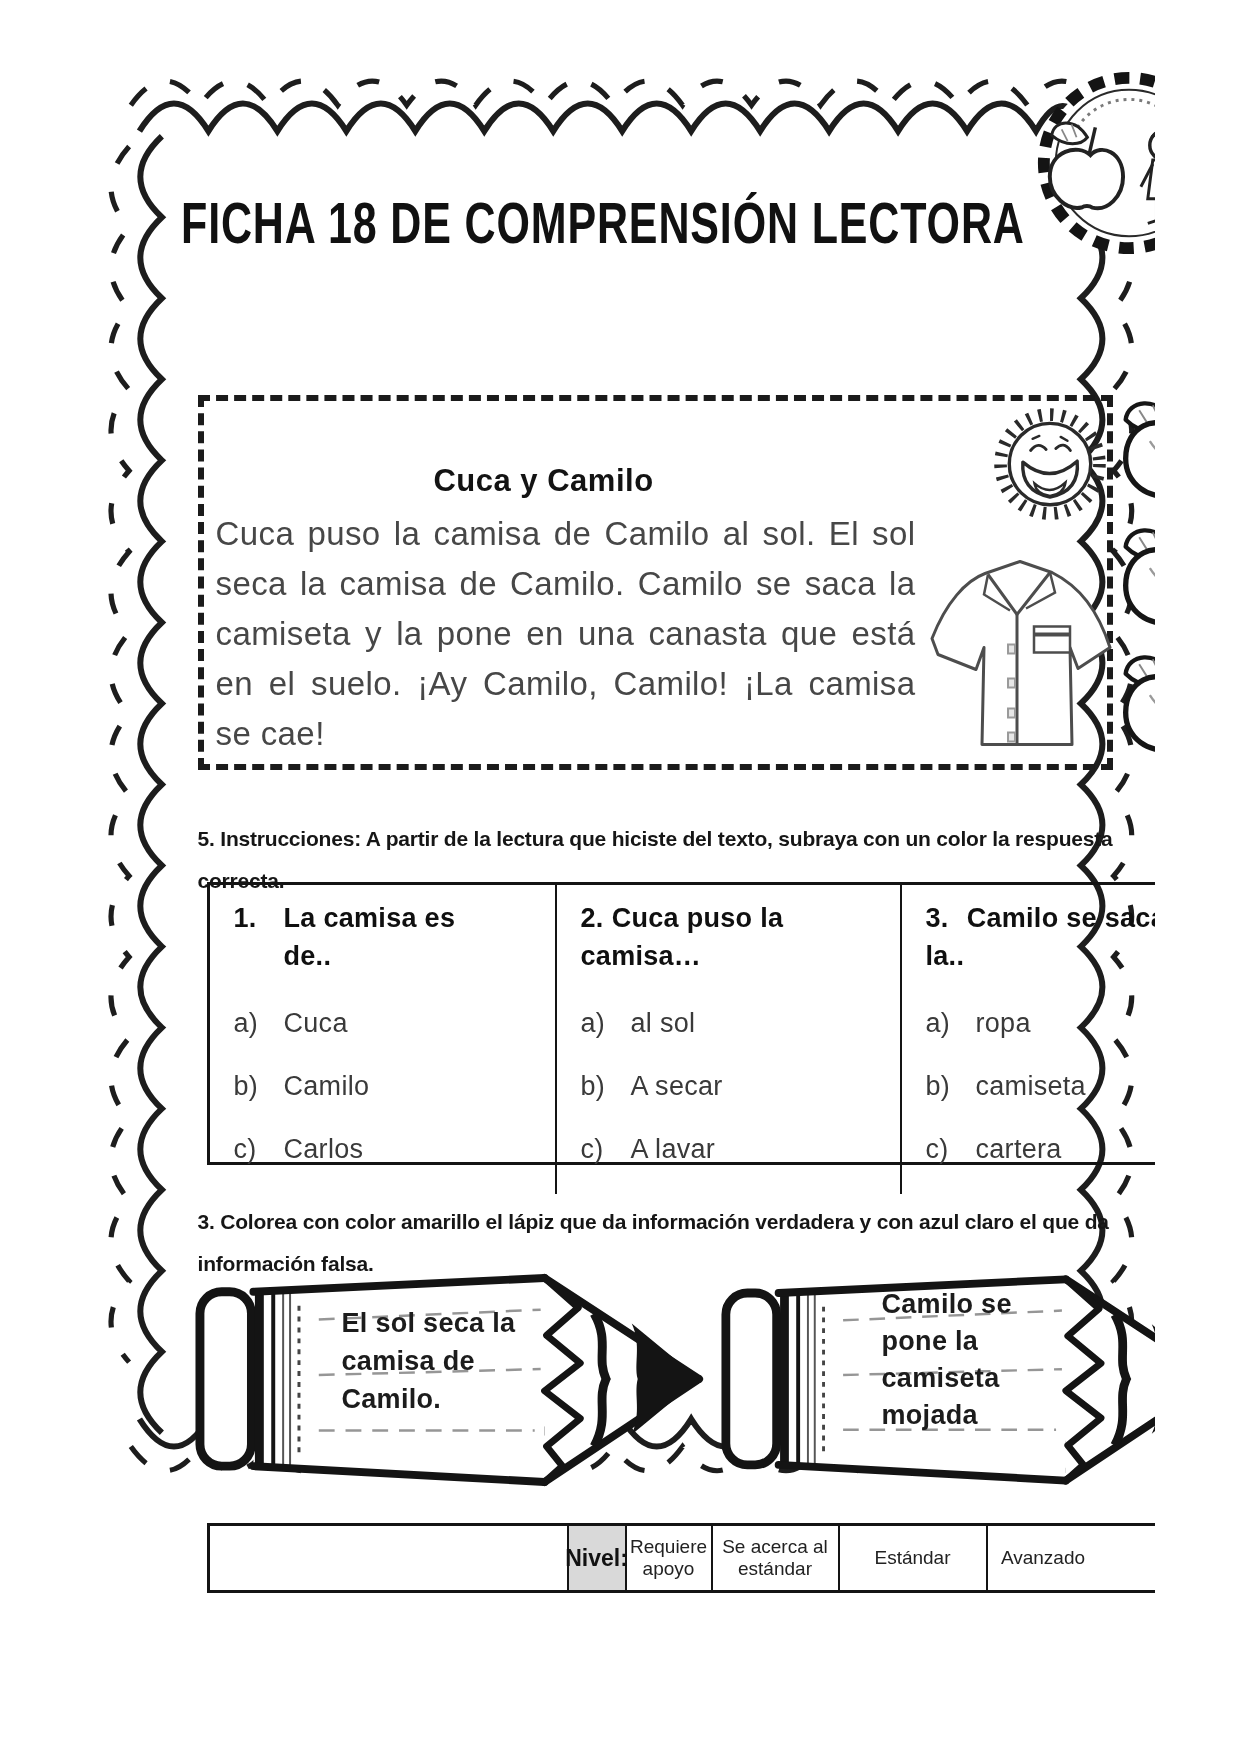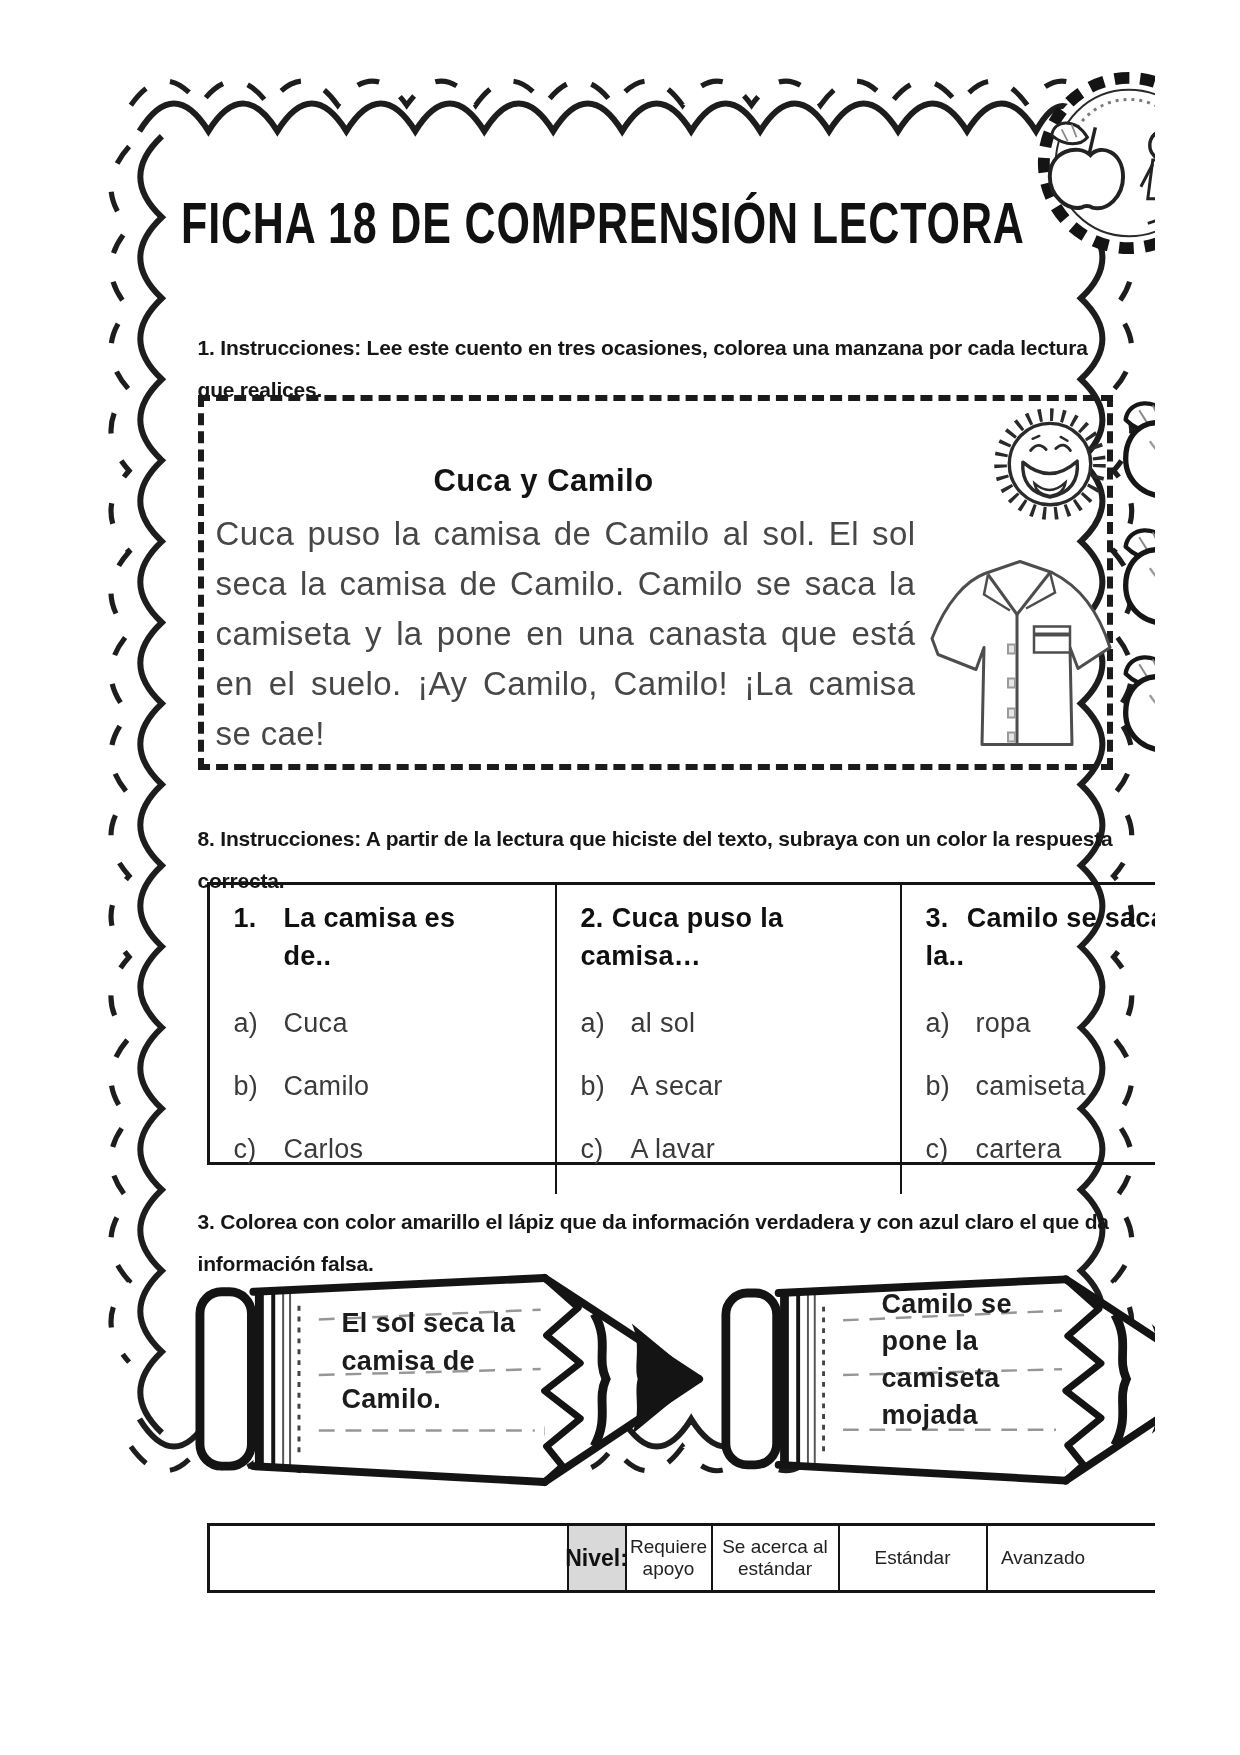--- a/index.html
+++ b/index.html
@@ -138,22 +138,20 @@
       <path d="M123,74 Q136,60 149,74" stroke-width="3" fill="none"></path>
       <path d="M124,97 L148,97 L153,136 L119,136 Z" stroke-width="3"></path>
       <path d="M124,101 L112,124 M148,101 L159,122" stroke-width="3" fill="none"></path>
       <path d="M136,97 L136,118" stroke-width="2" fill="none"></path>
       <path d="M128,136 L128,158 M144,136 L144,158" stroke-width="3.5" fill="none"></path>
       <path d="M128,158 L119,161 M144,158 L153,161" stroke-width="3" fill="none"></path>
     </g>
   </svg>
 
 
-  <p class="abs instr instr1">1. Instrucciones: Lee este cuento en tres ocasiones, colorea una manzana por cada lectura
-que realices.</p>
 
   <div class="abs story-box">
     <h2 class="story-title">Cuca y Camilo</h2>
     <p class="story-text">Cuca puso la camisa de Camilo al sol. El sol seca la camisa de Camilo. Camilo se saca la camiseta y la pone en una canasta que está en el suelo. ¡Ay Camilo, Camilo! ¡La camisa se cae!</p>
 
     <svg class="sun" width="128" height="128" viewBox="0 0 132 132">
       <circle cx="66" cy="64" r="51" fill="none" stroke="#2a2a2a" stroke-width="13" stroke-dasharray="3.5 8.5"></circle>
       <circle cx="66" cy="64" r="42" fill="#fff" stroke="#2a2a2a" stroke-width="3.5"></circle>
       <path d="M46,50 q8,-10 16,-1 M72,48 q8,-8 15,2" stroke="#2a2a2a" stroke-width="3" fill="none" stroke-linecap="round"></path>
       <path d="M48,38 l7,-3 M77,36 l7,4" stroke="#2a2a2a" stroke-width="2.5" fill="none" stroke-linecap="round"></path>
@@ -182,21 +180,21 @@
         <use href="#apple-sym"></use>
       </svg>
     <svg width="118" height="118">
         <use href="#apple-sym"></use>
       </svg>
     <svg width="118" height="118">
         <use href="#apple-sym"></use>
       </svg>
   </div>
 
-  <p class="abs instr instr2">8. Instrucciones: A partir de la lectura que hiciste del texto, subraya con un color la respuesta
+  <p class="abs instr instr2">5. Instrucciones: A partir de la lectura que hiciste del texto, subraya con un color la respuesta
 correcta.</p>
 
   <div class="abs qtable">
     <div class="qcol qc1">
       <div class="qhdr flex">
         <span class="qnum">1.</span>
         <span class="qprompt">La camisa es
 de..</span>
       </div>
       <div class="opts">

